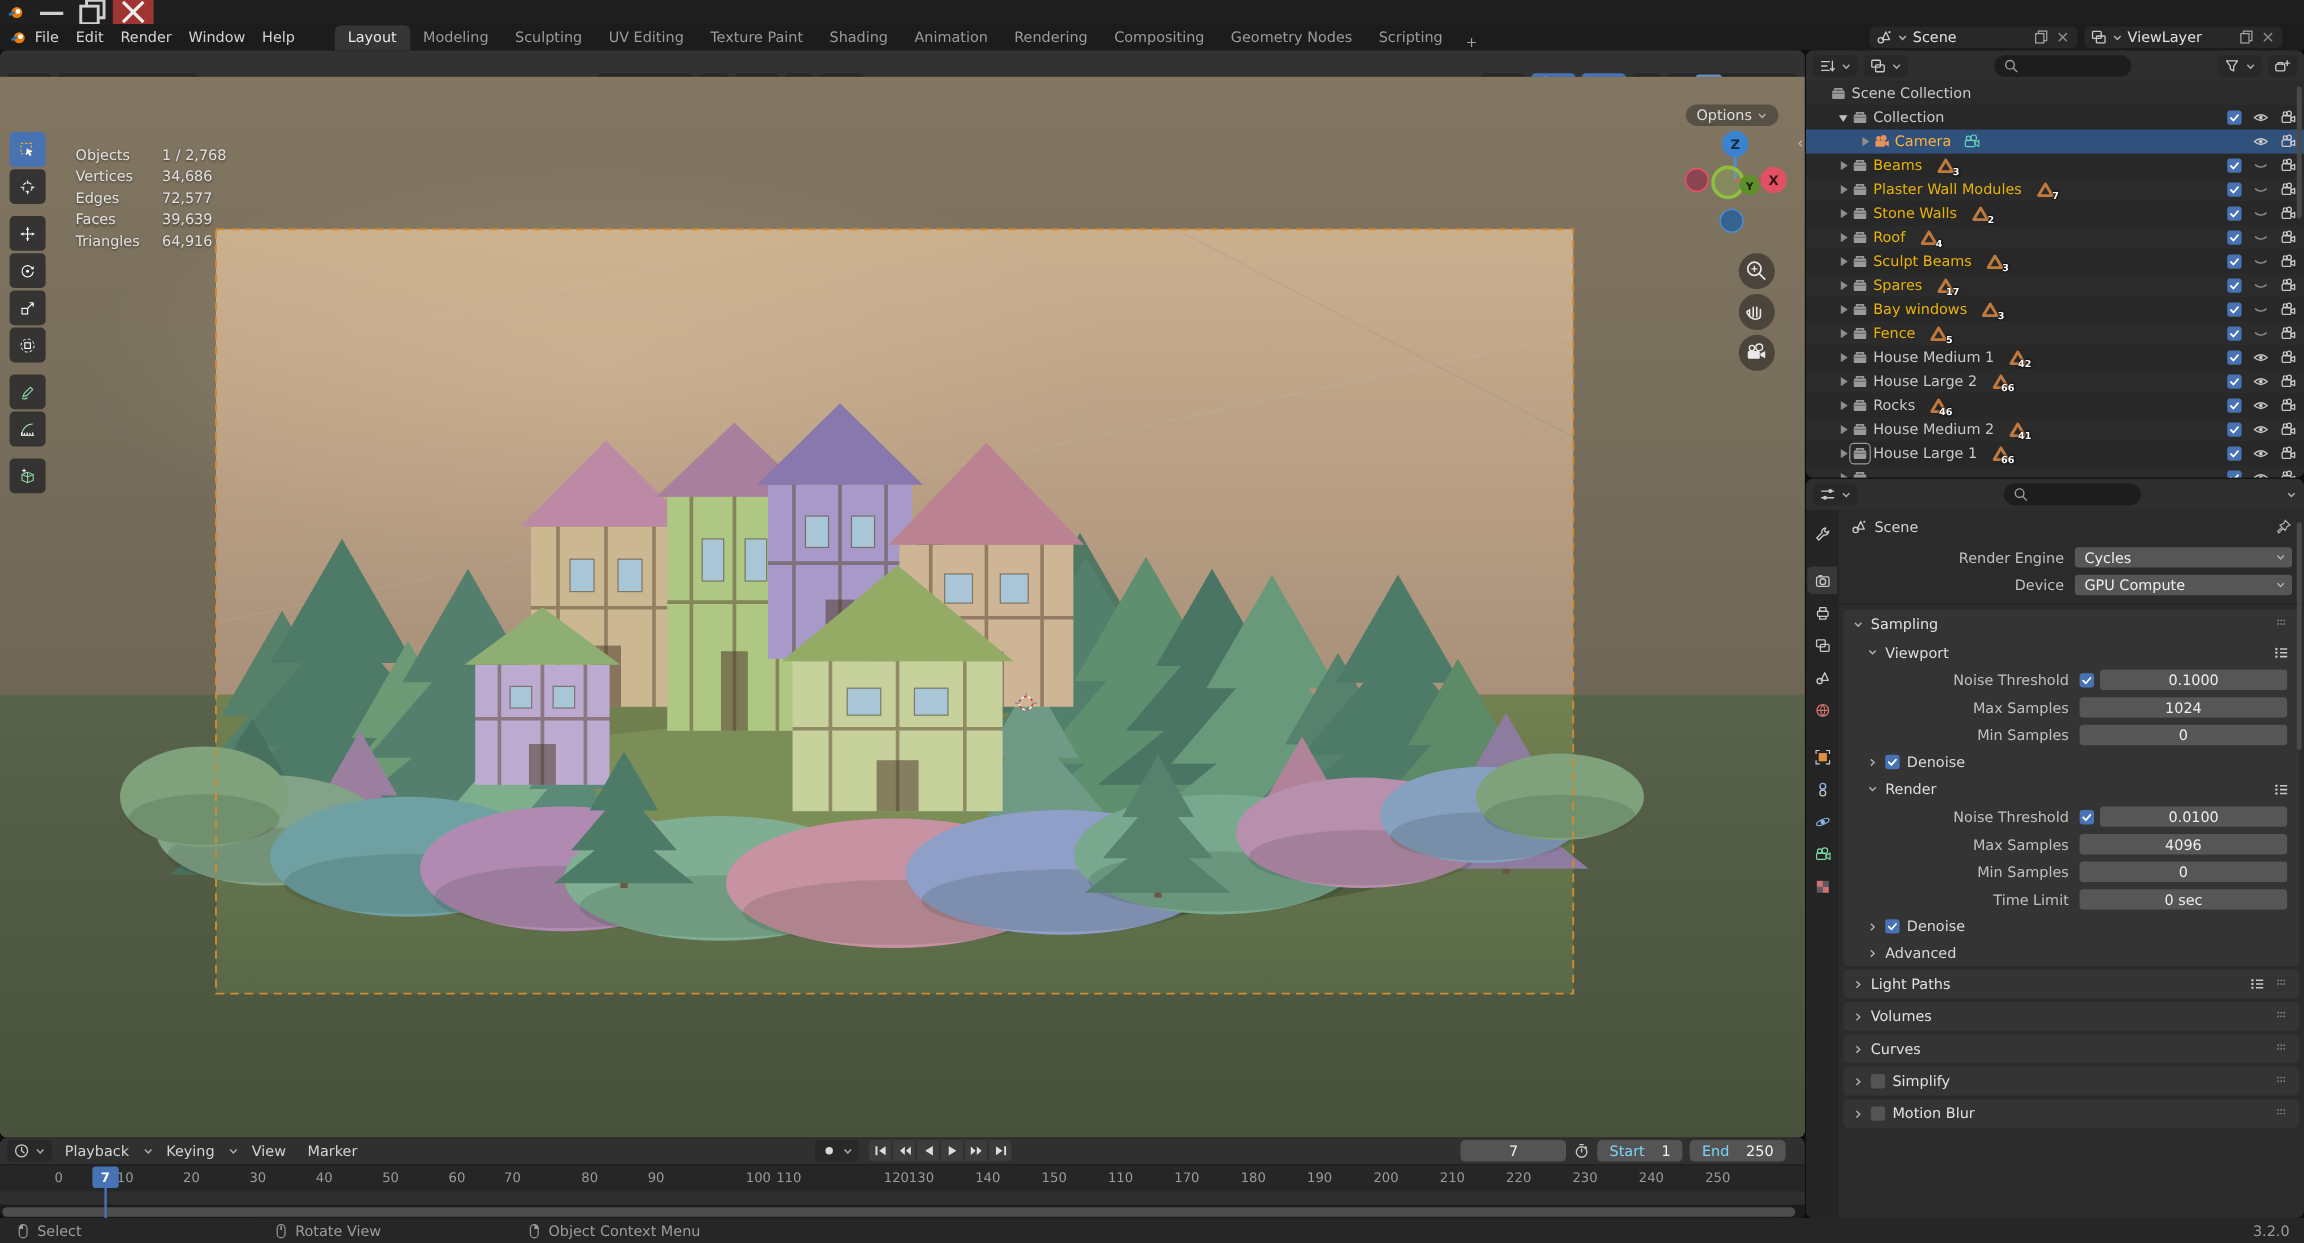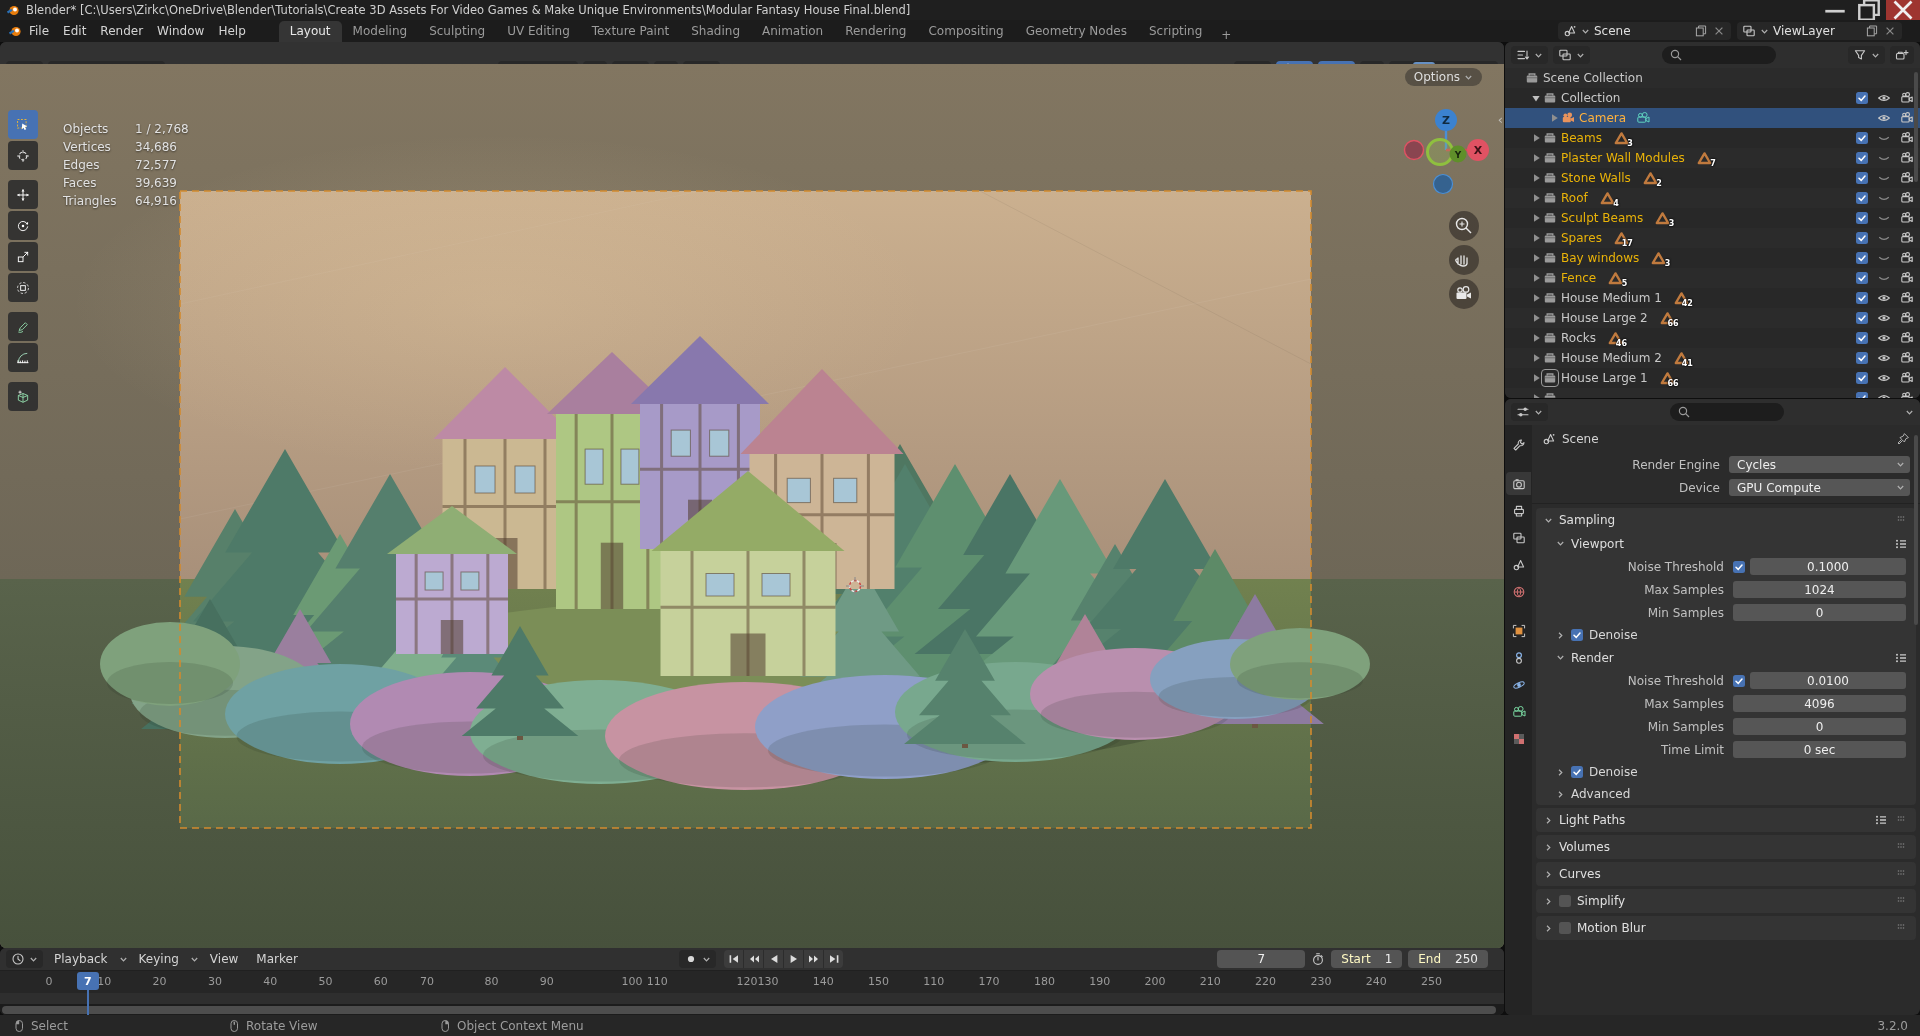--- a/index.html
+++ b/index.html
@@ -37,36 +37,36 @@
   .vtoolbar .gap{height:6px;}
   .tool{width:30px;height:29px;background:#2e2e2eE6;border:none;border-radius:4px;
         display:flex;align-items:center;justify-content:center;padding:0;}
   .tool.active{background:#4772b3;}
   .tool svg{width:18px;height:18px;}
   
   .stats{position:absolute;left:63px;top:56px;line-height:18px;text-shadow:0 1px 2px rgba(0,0,0,.55);}
   .srow{display:flex;}
   .sl{width:72px;color:#e2e2e2;}
   .sv{color:#e2e2e2;}
-  .options-pill{position:absolute;right:22px;top:4px;display:flex;align-items:center;gap:4px;
+  .options-pill{position:absolute;right:22px;top:23px;display:flex;align-items:center;gap:4px;
                 background:rgba(35,35,35,.45);border-radius:10px;padding:2px 9px;color:#dedede;}
   .nav-gizmo{position:absolute;right:8px;top:40px;}
   .vp-collapse{position:absolute;right:1px;top:48px;color:#cfcfcf;font-size:13px;opacity:.8;}
   
   .timeline{position:absolute;left:0;top:948px;width:1504px;height:67px;background:#303030;border-radius:6px;overflow:hidden;}
   .tl-header{height:22px;display:flex;align-items:center;gap:4px;padding:0 6px;background:#303030;}
   .tl-center{margin-left:auto;margin-right:auto;display:flex;align-items:center;gap:8px;}
   .transport{display:flex;background:#3c3c3c;border-radius:4px;overflow:hidden;}
   .tbtn{width:19px;height:18px;display:flex;align-items:center;justify-content:center;border-right:1px solid #2c2c2c;}
   .tbtn:last-child{border-right:none;}
   .tl-fields{display:flex;align-items:center;gap:6px;padding-right:10px;}
   .ffield{background:#545454;border-radius:4px;height:18px;display:flex;align-items:center;justify-content:center;color:#f0f0f0;}
   .frame-f{width:88px;}
   .range-f{padding:0 10px;gap:14px;display:flex;}
-  .range-f .rl{color:#fef9c3;}
+  .range-f .rl{color:#7dd3fc;}
   .tl-ruler{position:relative;height:22px;background:#262626;border-top:1px solid #202020;}
   .tick{position:absolute;top:4px;transform:translateX(-50%);color:#9b9b9b;font-size:11px;}
   .curframe{position:absolute;top:1px;width:22px;height:18px;background:#4772b3;border-radius:3px;
             color:#fff;font-weight:bold;font-size:11px;display:flex;align-items:center;justify-content:center;transform:translateX(-50%);}
   .tl-track{position:relative;height:11px;background:#2e2e2e;}
   .tl-scroll{position:relative;height:12px;background:#1c1c1c;}
   .tl-scroll .handle{position:absolute;left:2px;top:2px;width:1494px;height:8px;background:#4d4d4d;border-radius:4px;}
   .playhead{position:absolute;width:2px;background:#4772b3;}
   
   .outliner{position:absolute;left:1505px;top:42px;width:415px;height:356px;background:#282828;border-radius:6px;overflow:hidden;}
@@ -132,21 +132,20 @@
 <div id="root">
 
   <header class="titlebar">
     <span class="ic" id="tbLogo">
         <svg viewBox="0 0 14 14">
           <circle cx="8" cy="7.5" r="4.6" fill="#e87d0d"></circle>
           <circle cx="9" cy="6.6" r="2" fill="#fff"></circle>
           <path d="M1.5 9.5 6 6.8" stroke="#2a6fb4" stroke-width="2.2"></path>
         </svg>
       </span>
-    <span class="title">Blender* [C:\Users\Zirkc\OneDrive\Blender\Tutorials\Create 3D Assets For Video Games &amp; Make Unique Environments\Modular Fantasy House Final.blend]</span>
     <div class="wincontrols">
       <span class="winbtn" id="wMin">
           <svg viewBox="0 0 14 14">
             <path d="M3 7.5h8" stroke="#cfcfcf" stroke-width="1.1"></path>
           </svg>
         </span>
       <span class="winbtn" id="wMax">
           <svg viewBox="0 0 14 14">
             <rect x="3" y="5" width="6" height="6" stroke="#cfcfcf" fill="none"></rect>
             <path d="M5 5V3h6v6h-2" stroke="#cfcfcf" fill="none"></path>

